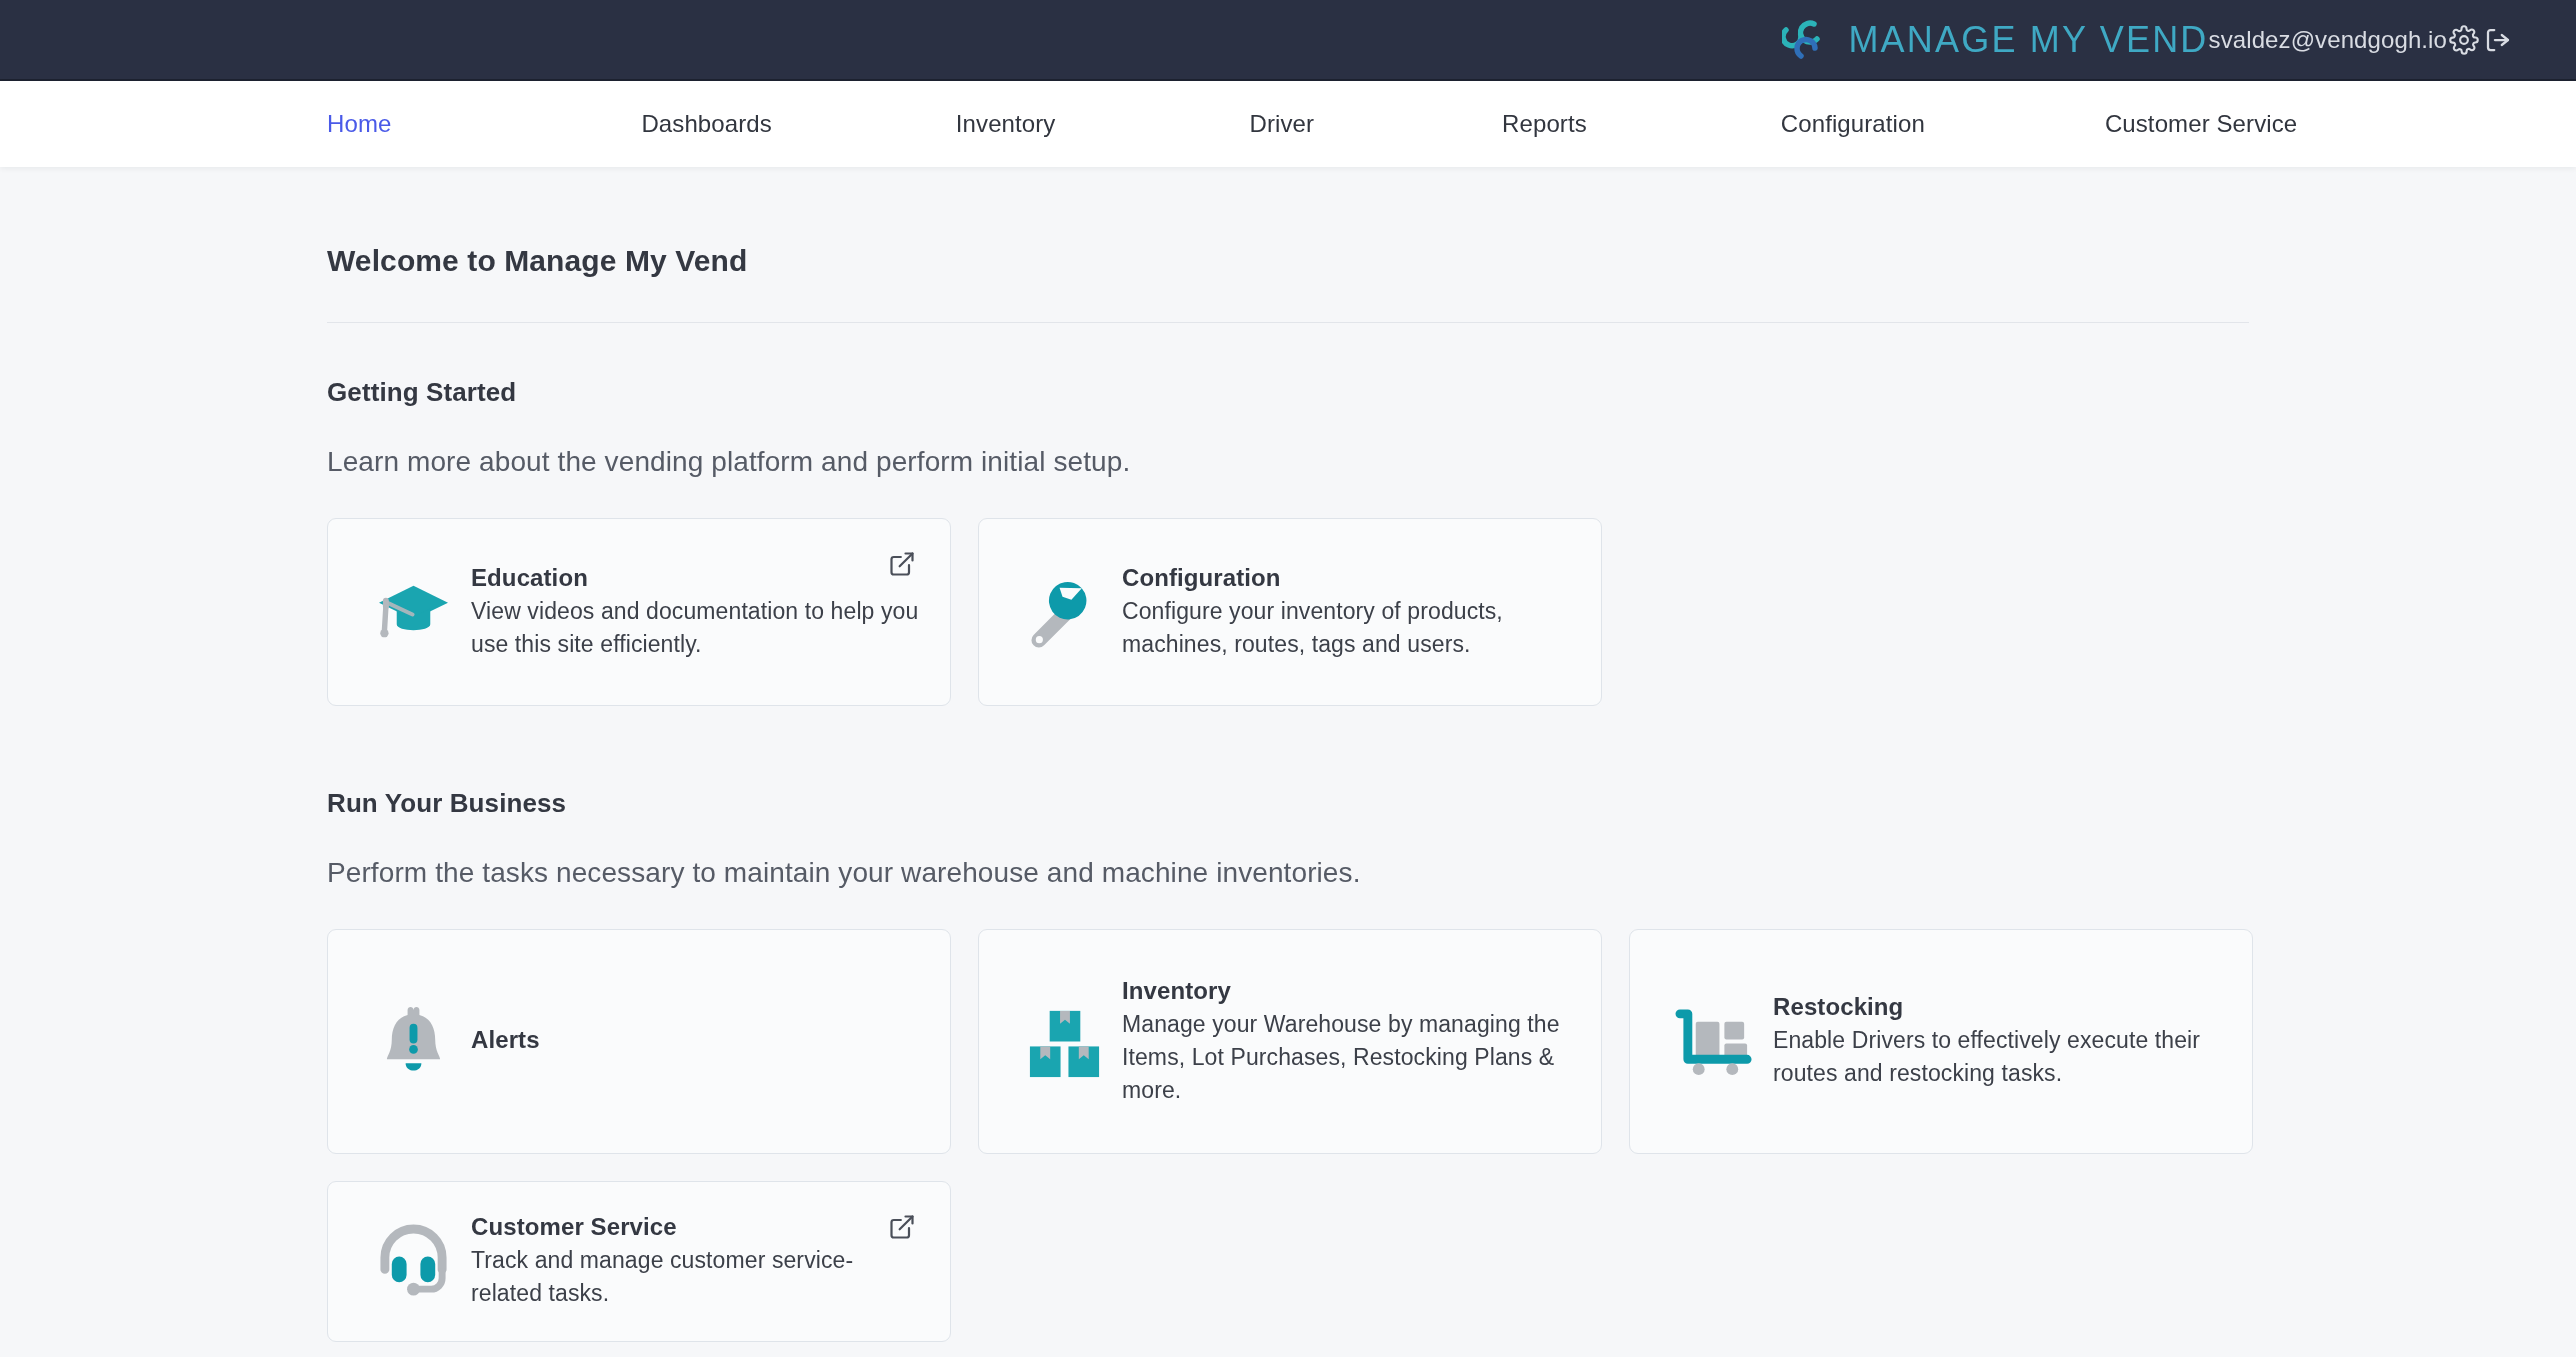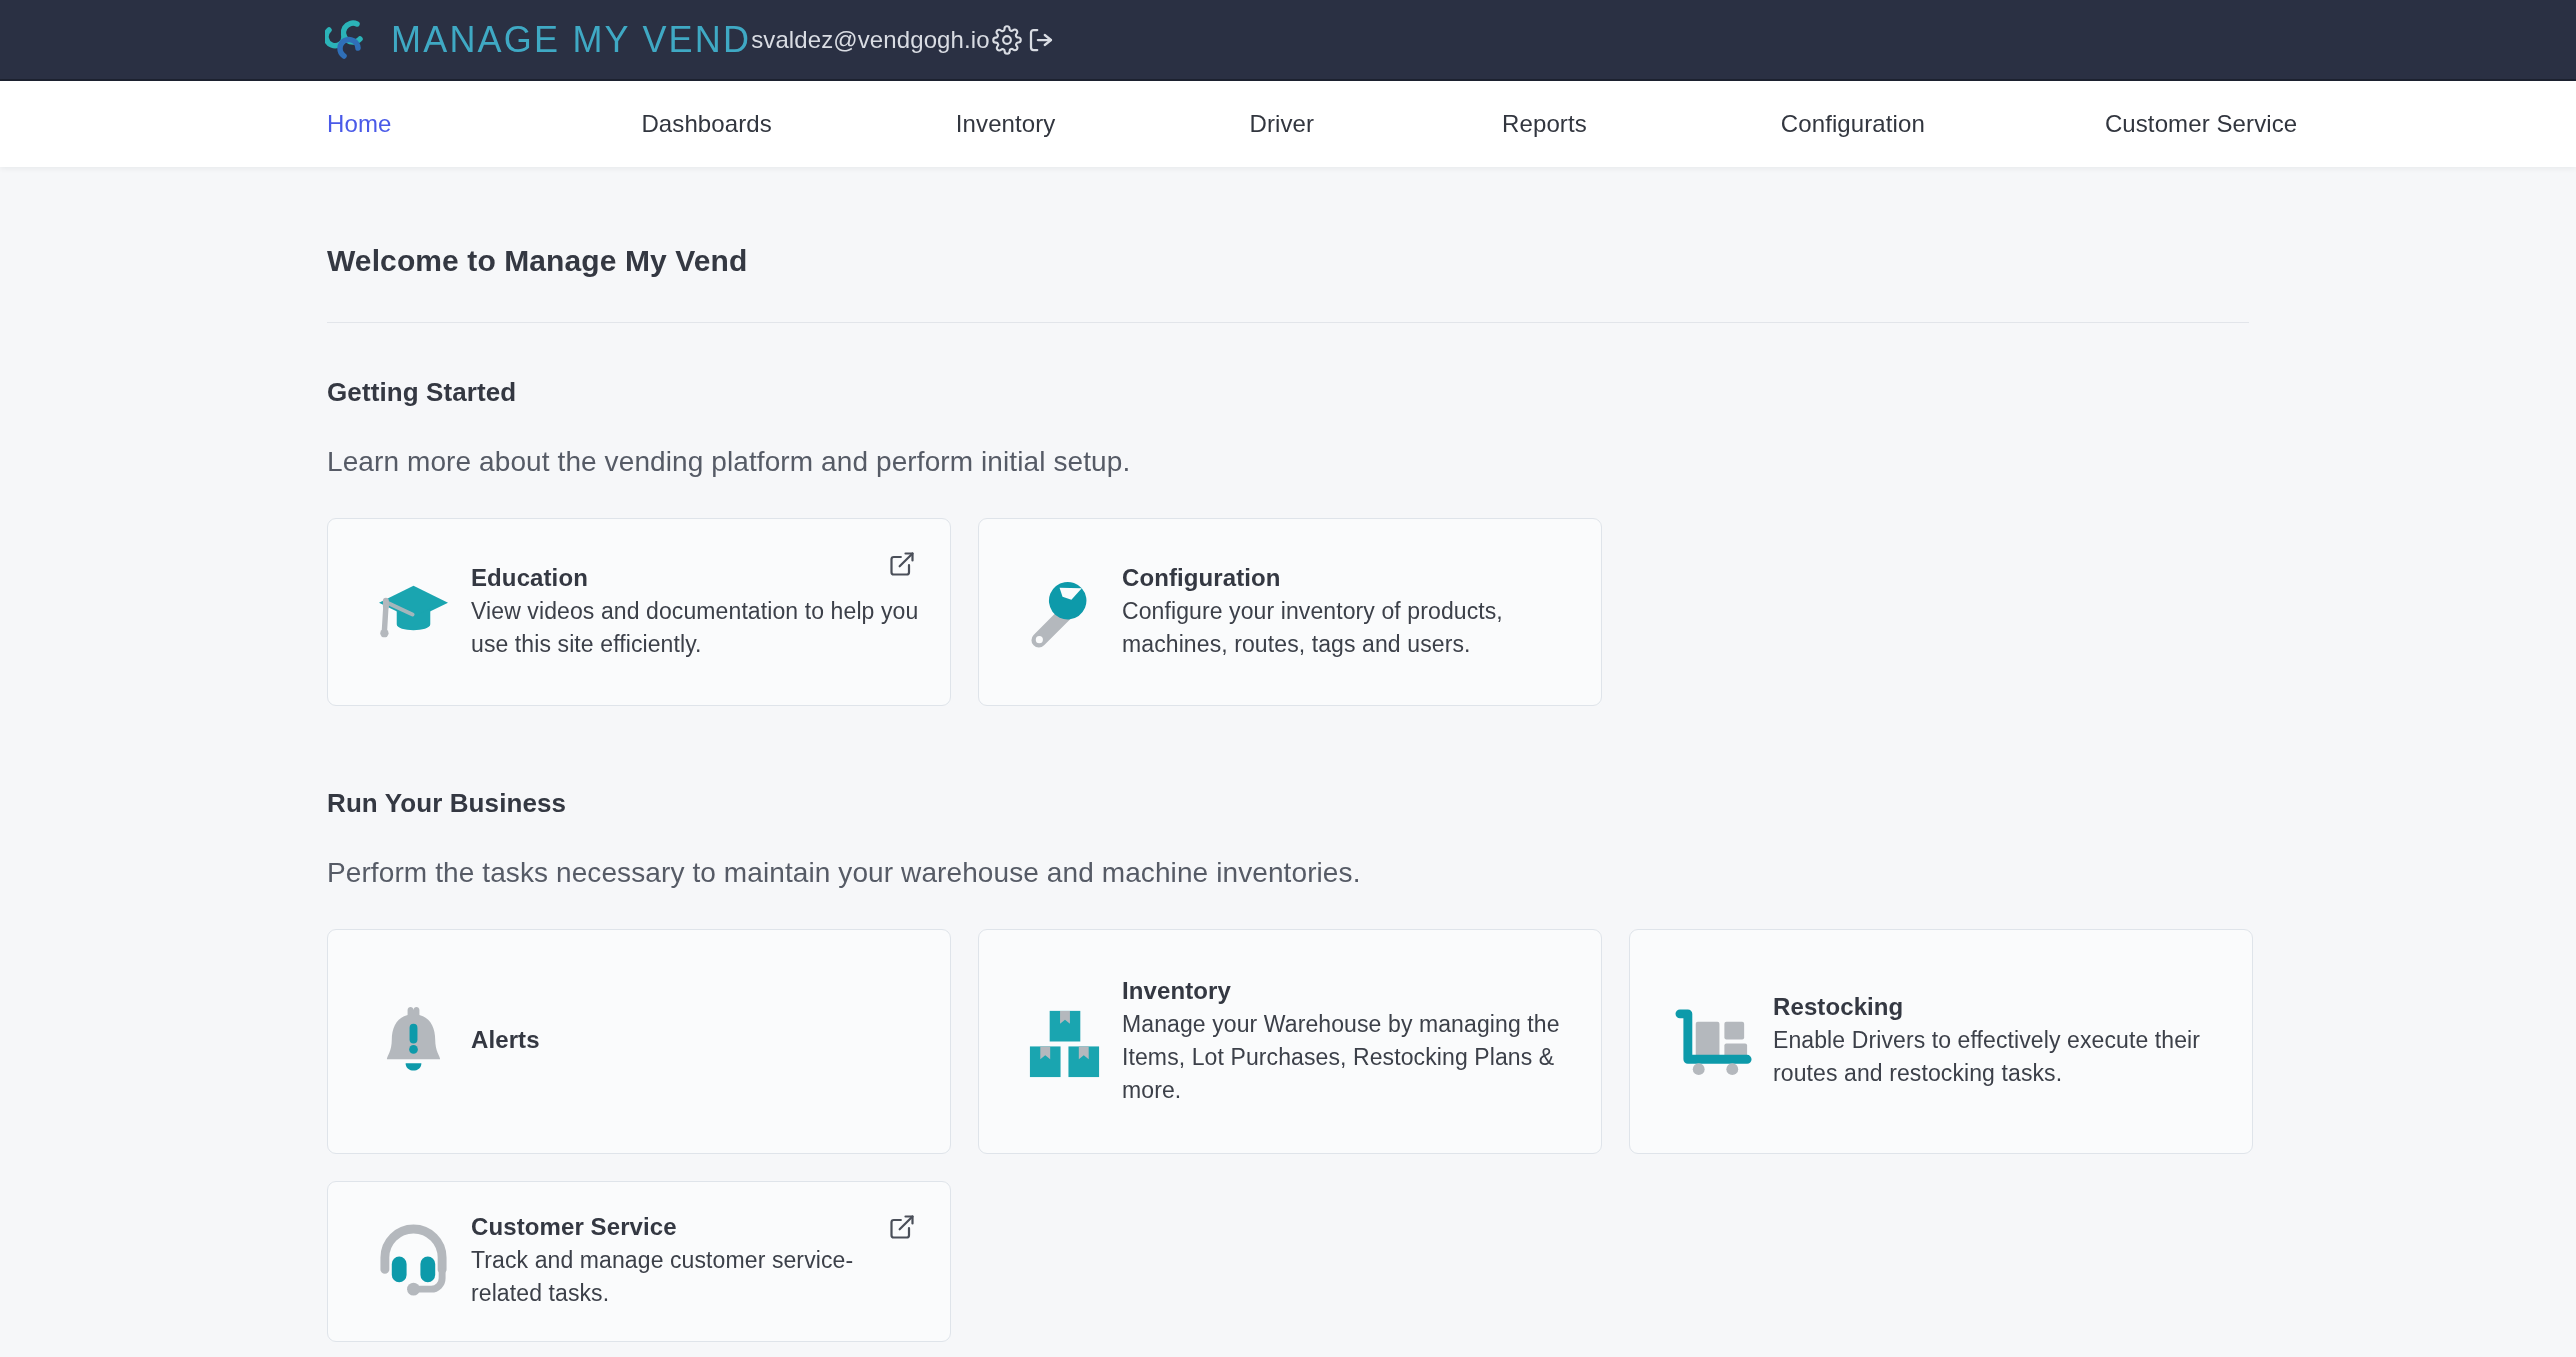--- a/index.html
+++ b/index.html
@@ -16,21 +16,21 @@
     color: #3c4049;
     -webkit-font-smoothing: antialiased;
   }
 
   
   .topbar {
     height: 81px;
     background: #2a3043;
     display: flex;
     align-items: center;
-    justify-content: flex-start;
+    justify-content: flex-end;
     padding: 0 61px 0 325px;
     border-bottom: 2px solid #1d2230;
   }
 
   .brand {
     display: flex;
     align-items: center;
     gap: 20px;
     cursor: pointer;
   }

